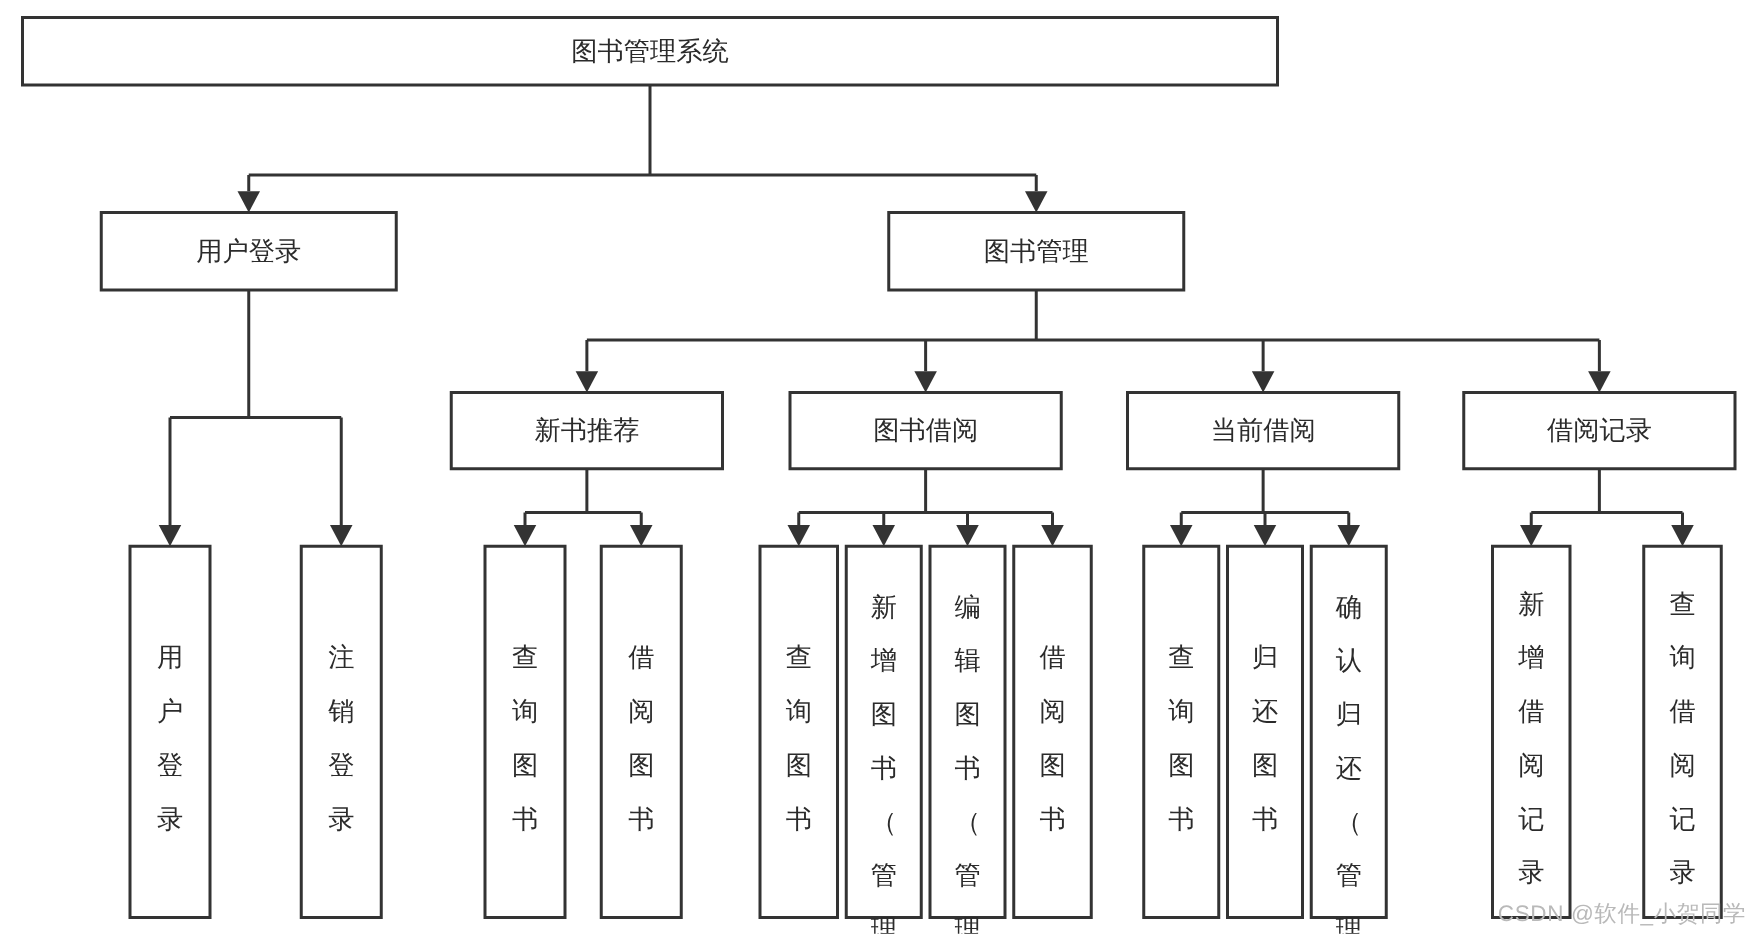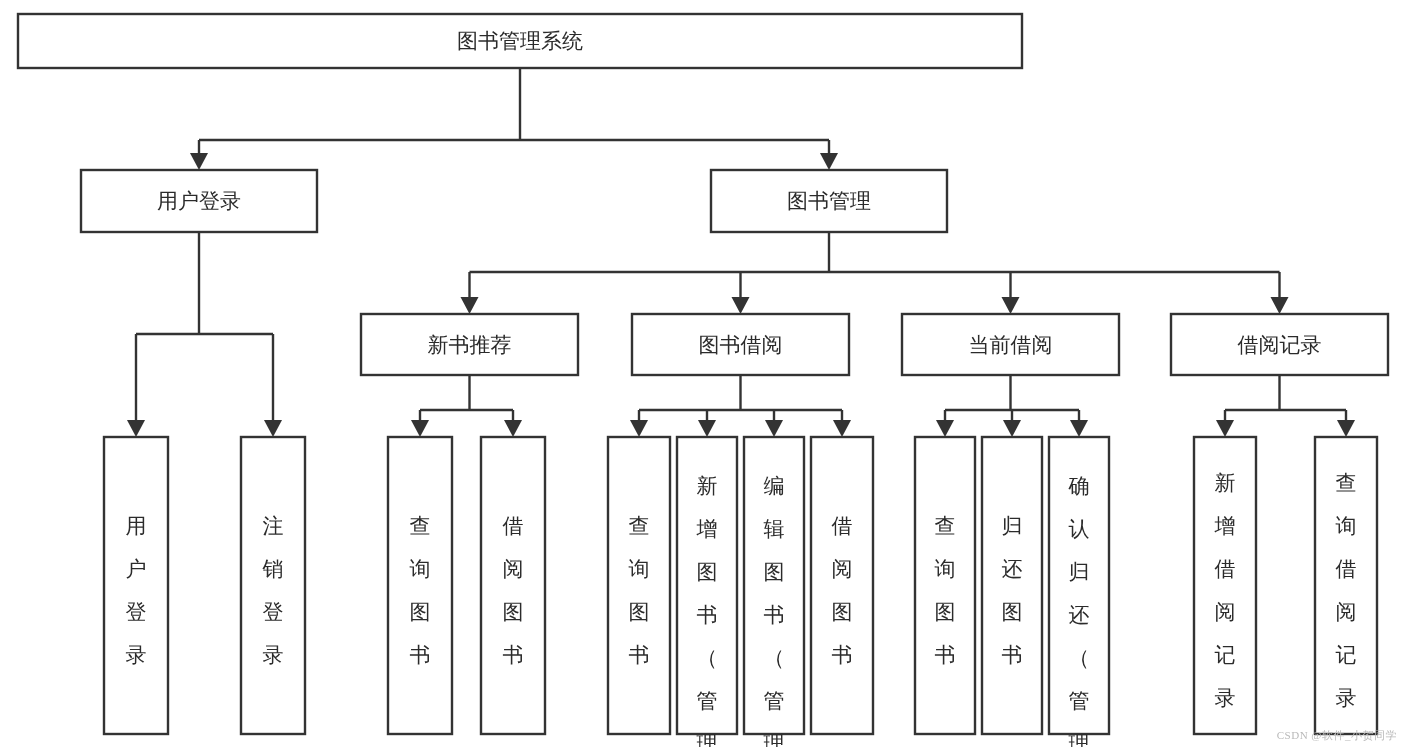--- a/index.html
+++ b/index.html
@@ -9,22 +9,22 @@
   .node-rect{fill:#ffffff;stroke:#333333;stroke-width:2.4;}
   .conn{stroke:#333333;stroke-width:2.4;fill:none;}
   .arrow-head{fill:#333333;stroke:none;}
   .node-label{fill:#2b2b2b;font-size:21px;
       font-family:"DejaVu Sans","Liberation Sans",sans-serif;
       text-anchor:middle;dominant-baseline:middle;}
   .node-label-v{fill:#2b2b2b;font-size:21px;
       font-family:"DejaVu Sans","Liberation Sans",sans-serif;
       text-anchor:middle;}
   .watermark{position:absolute;right:8px;bottom:4px;color:#b9b9b9;
-      font-size:11px;letter-spacing:.5px;white-space:nowrap;
-      font-family:Liberation Serif, serif;}
+      font-size:18px;letter-spacing:.5px;white-space:nowrap;
+      font-family:Liberation Sans, sans-serif;}
 </style>
 </head>
 <body>
 
 <svg id="chart" viewBox="0 0 1405 747">
   <g id="connectors">
       <path d="M 520 68 L 520 140" class="conn"></path>
       <path d="M 199 140 L 829 140" class="conn"></path>
       <path d="M 199 140 L 199 153" class="conn"></path>
       <path d="M 190 153 L 208 153 L 199 170 Z" class="arrow-head"></path>

